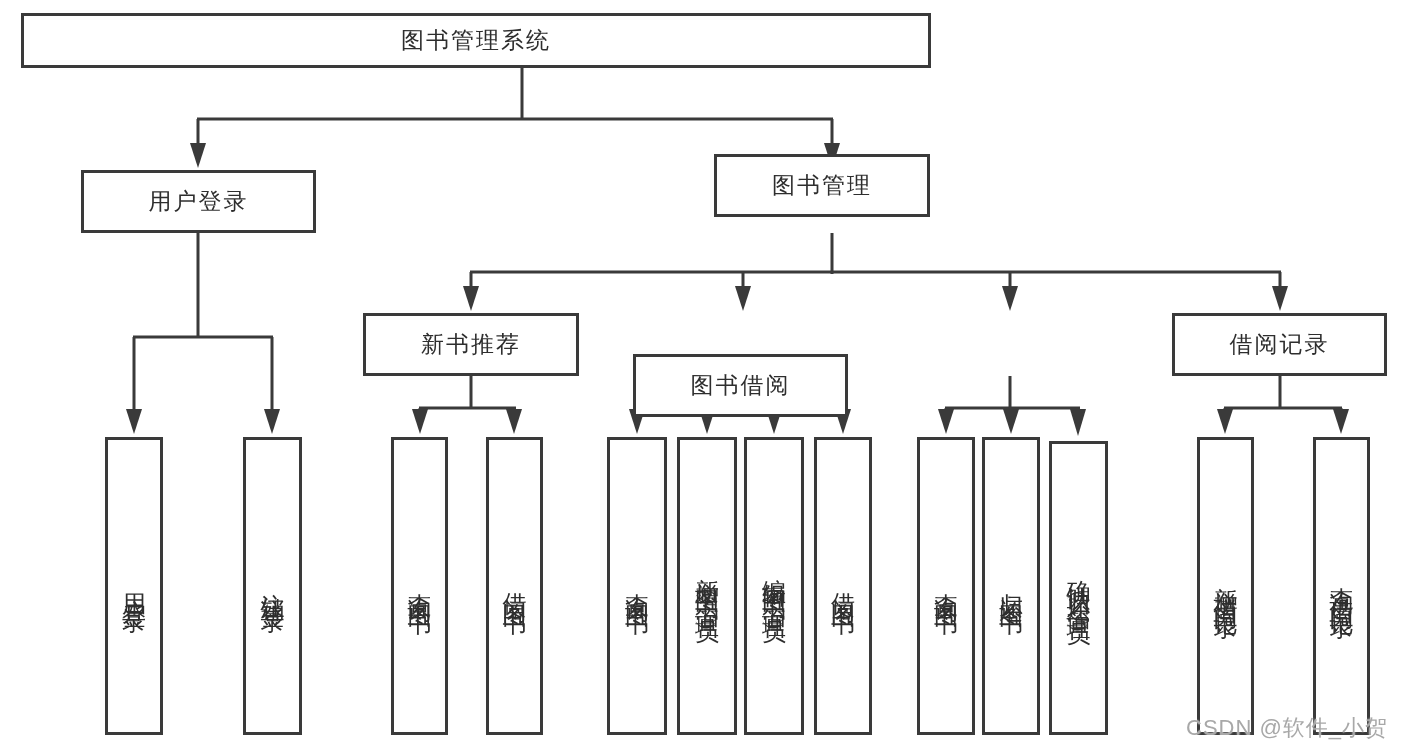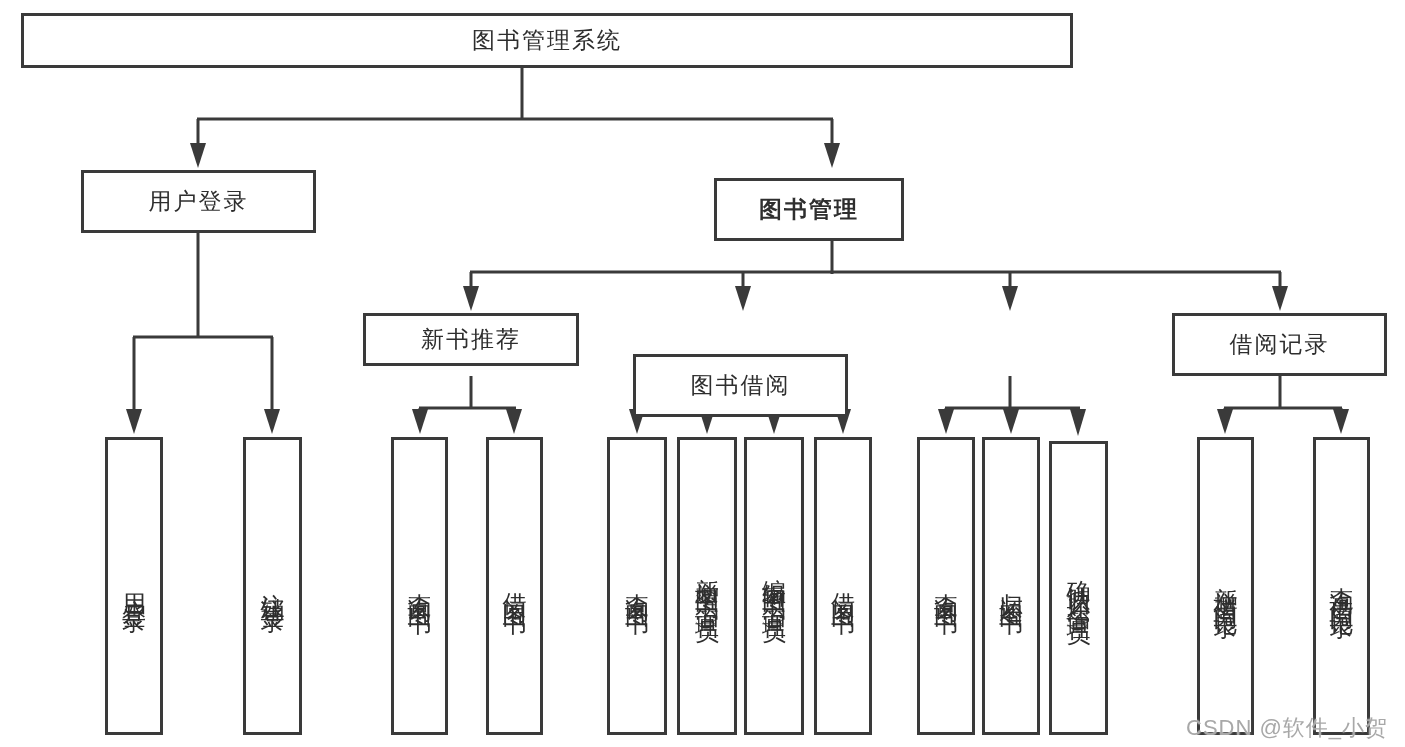--- a/index.html
+++ b/index.html
@@ -56,26 +56,26 @@
       <polygon points="766,409 782,409 774,434"></polygon>
       <polygon points="835,409 851,409 843,434"></polygon>
       <polygon points="938,409 954,409 946,434"></polygon>
       <polygon points="1003,409 1019,409 1011,434"></polygon>
       <polygon points="1070,409 1086,409 1078,436"></polygon>
       <polygon points="1217,409 1233,409 1225,434"></polygon>
       <polygon points="1333,409 1349,409 1341,434"></polygon>
     </g>
   </svg>
 
-  <div class="node" style="left:21px;top:13px;width:1052px;height:55px;font-family:Liberation Serif, serif;">图书管理系统</div>
+  <div class="node" style="left:21px;top:13px;width:910px;height:55px;font-family:Liberation Serif, serif;">图书管理系统</div>
 
   <div class="node" style="left:81px;top:170px;width:235px;height:63px;">用户登录</div>
-  <div class="node" style="left:714px;top:178px;width:190px;height:63px;font-weight:bold;">图书管理</div>
+  <div class="node" style="left:714px;top:154px;width:216px;height:63px;">图书管理</div>
 
-  <div class="node" style="left:363px;top:313px;width:216px;height:53px;">新书推荐</div>
+  <div class="node" style="left:363px;top:313px;width:216px;height:63px;">新书推荐</div>
   <div class="node" style="left:633px;top:313px;width:215px;height:63px;margin-top:41px;">图书借阅</div>
   <div class="node" style="left:1172px;top:313px;width:215px;height:63px;">借阅记录</div>
 
   <div class="node leaf" style="left:105px;top:437px;width:58px;height:298px;">用户登录</div>
   <div class="node leaf" style="left:243px;top:437px;width:59px;height:298px;">注销登录</div>
 
   <div class="node leaf" style="left:391px;top:437px;width:57px;height:298px;">查询图书</div>
   <div class="node leaf" style="left:486px;top:437px;width:57px;height:298px;">借阅图书</div>
 
   <div class="node leaf" style="left:607px;top:437px;width:60px;height:298px;">查询图书</div>

